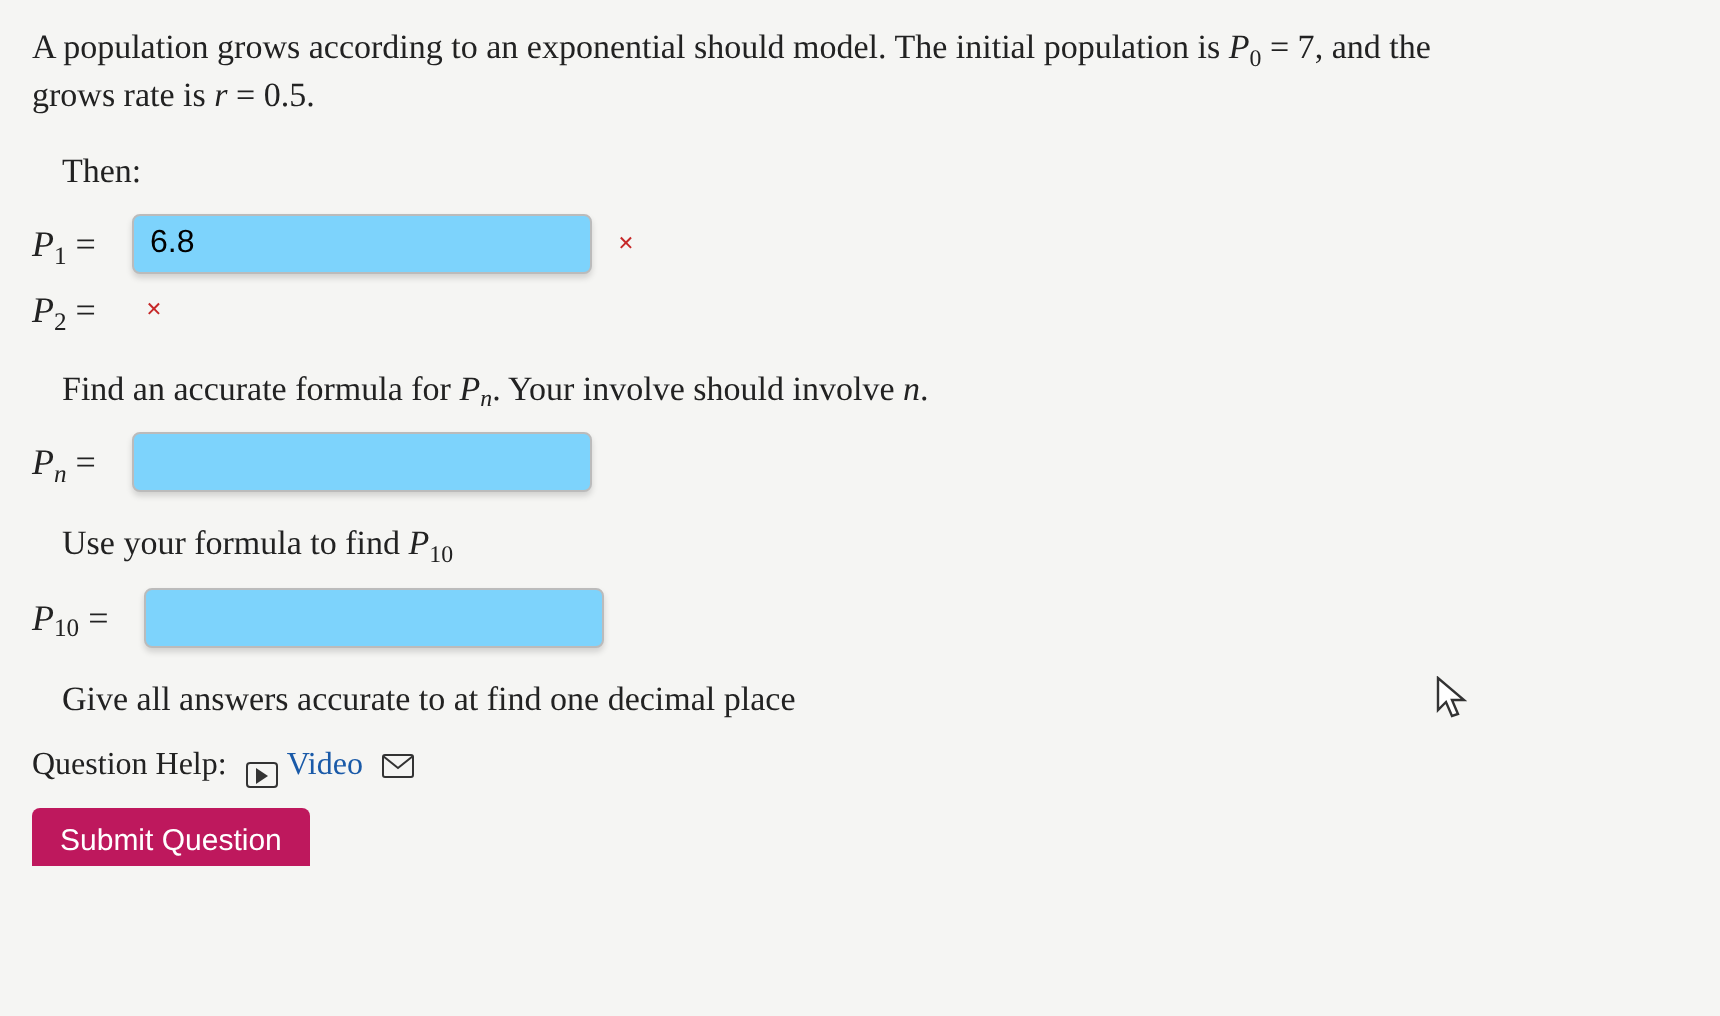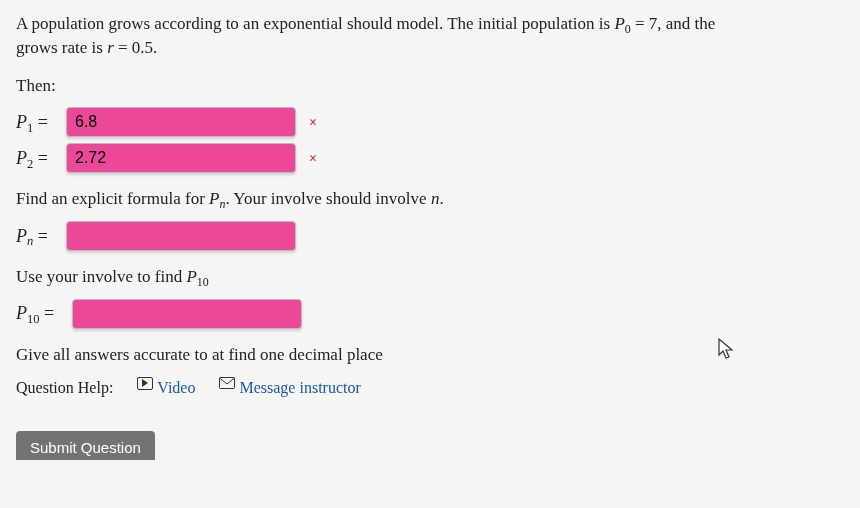--- a/index.html
+++ b/index.html
@@ -36,68 +36,68 @@
       font-size: 18px;
     }
     .subscr { font-size: 0.7em; position: relative; top: 0.3em; }
     input.ans {
       width: 230px;
       height: 30px;
       border: 1px solid #bbb;
       border-radius: 4px;
       padding: 2px 8px;
       font-size: 16px;
-      background: #ec4899;
+      background: #7dd3fc;
       box-shadow: 0 2px 3px rgba(0,0,0,0.15);
     }
     .status {
       display: inline-flex;
       align-items: center;
       justify-content: center;
       width: 22px;
       height: 22px;
       font-weight: bold;
       font-size: 14px;
     }
     .status.wrong { color: #c62828; }
-    .block { margin: 14px 0 10px 0; }
+    .block { margin: 14px 0 10px 15px; }
     .help-row {
       margin-top: 10px;
       display: flex;
       align-items: center;
-      gap: 24px;
+      gap: 10px;
       font-size: 16px;
     }
     .help-link {
       color: #1a5aa8;
       cursor: pointer;
       display: inline-flex;
-      align-items: flex-start;
+      align-items: flex-end;
       gap: 4px;
     }
     .icon-box {
       display: inline-flex;
       align-items: center;
       justify-content: center;
       width: 16px;
       height: 13px;
       border: 1px solid #333;
       border-radius: 2px;
       font-size: 8px;
     }
     .icon-env {
       display: inline-flex;
       align-items: center;
       justify-content: center;
       width: 16px;
       height: 12px;
     }
     .submit-btn {
-      margin-top: 26px;
-      background: #737373;
+      margin-top: 4px;
+      background: #be185d;
       color: #fff;
       border: none;
       border-radius: 4px 4px 0 0;
       padding: 8px 14px 4px 14px;
       font-size: 15px;
       cursor: pointer;
       font-family: Arial, sans-serif;
       position: relative;
       top: 6px;
     }
@@ -126,37 +126,36 @@
     <span class="math-var">P</span><span class="subscr">1</span>&nbsp;<span>=</span>
   </span>
   <input class="ans" type="text" value="6.8" style="">
   <span class="status wrong">×</span>
 </div>
 
 <div class="row">
   <span class="label-prefix">
     <span class="math-var">P</span><span class="subscr">2</span>&nbsp;<span>=</span>
   </span>
-  <input class="ans" type="text" value="2.72" style="">
   <span class="status wrong">×</span>
 </div>
 
 <div class="block">
-  <span>Find an explicit formula for </span><span class="math-var">P</span><span class="subscr math-var">n</span><span>. Your involve should involve </span><span class="math-var">n</span><span>.</span>
+  <span>Find an accurate formula for </span><span class="math-var">P</span><span class="subscr math-var">n</span><span>. Your involve should involve </span><span class="math-var">n</span><span>.</span>
 </div>
 
 <div class="row">
   <span class="label-prefix">
     <span class="math-var">P</span><span class="subscr math-var">n</span>&nbsp;<span>=</span>
   </span>
   <input class="ans" type="text" value="" style="">
 </div>
 
 <div class="block">
-  <span>Use your involve to find </span><span class="math-var">P</span><span class="subscr">10</span>
+  <span>Use your formula to find </span><span class="math-var">P</span><span class="subscr">10</span>
 </div>
 
 <div class="row">
   <span class="label-prefix-wide">
     <span class="math-var">P</span><span class="subscr">10</span>&nbsp;<span>=</span>
   </span>
   <input class="ans" type="text" value="" style="">
 </div>
 
 <div class="block">Give all answers accurate to at find one decimal place</div>
@@ -171,21 +170,20 @@
     </span>
     <span>Video</span>
   </span>
   <span class="help-link">
     <span class="icon-env">
       <svg width="16" height="12" viewBox="0 0 16 12">
           <rect x="0.5" y="0.5" width="15" height="11" fill="none" stroke="#333" stroke-width="1" rx="1"></rect>
           <polyline points="0.5,1 8,7 15.5,1" fill="none" stroke="#333" stroke-width="1"></polyline>
         </svg>
     </span>
-    <span>Message instructor</span>
   </span>
 </div>
 
 <button class="submit-btn">Submit Question</button>
 
 <svg class="cursor" width="18" height="24" viewBox="0 0 18 24">
   <path d="M1 1 L1 17 L5 13 L8 20 L11 19 L8 12 L14 12 Z" fill="#fff" stroke="#333" stroke-width="1.2"></path>
 </svg>
 
 

